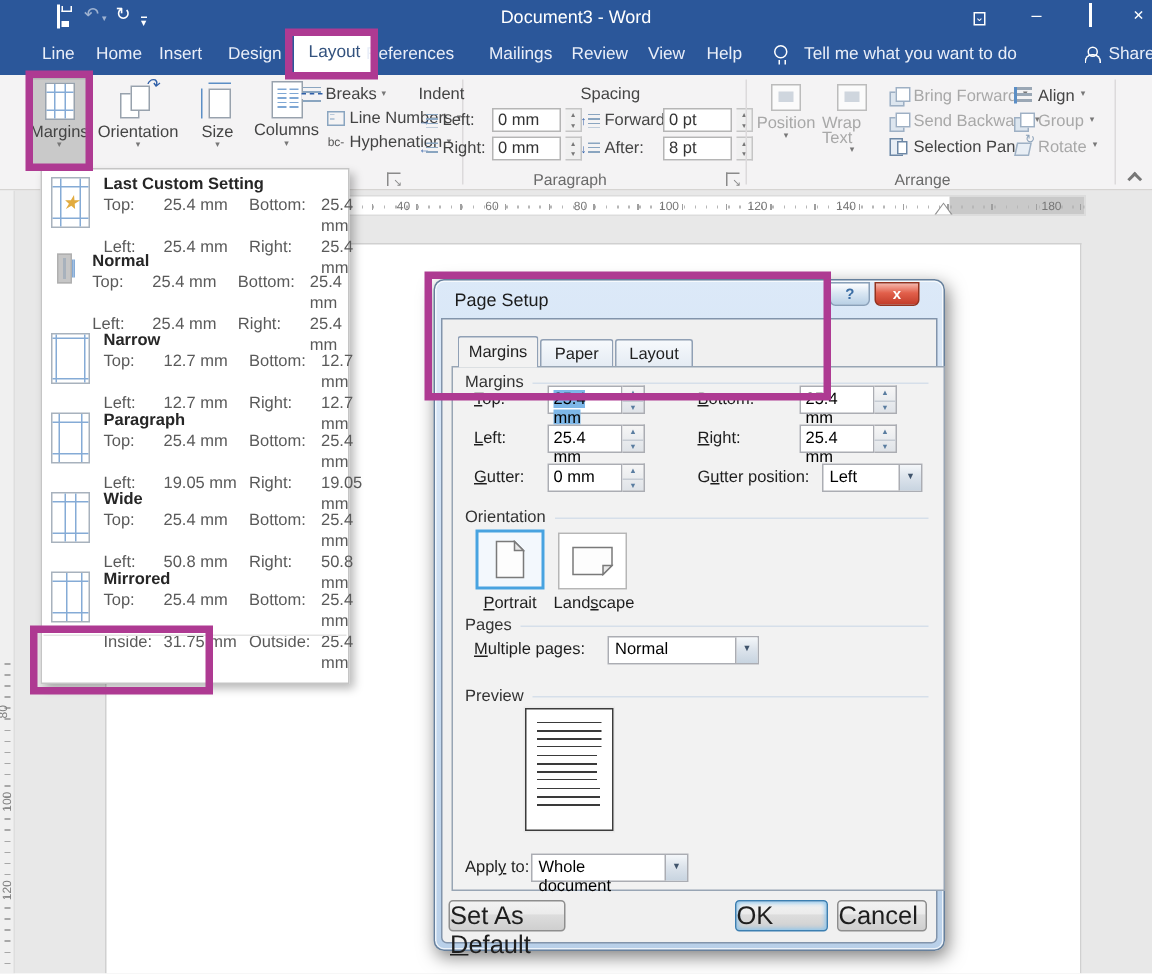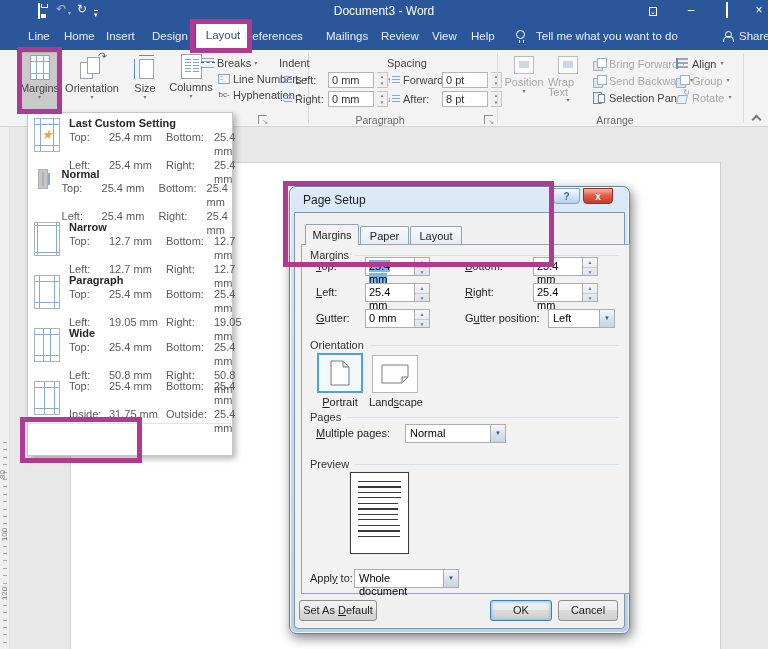--- a/index.html
+++ b/index.html
@@ -121,21 +121,21 @@
   .spin span{flex:1;line-height:9px}
   .spin span:first-child{border-bottom:1px solid #c6ccd4}
   .combo{position:absolute;height:19px;background:#fff;border:1px solid #abadb3;font-size:11px;display:flex}
   .combo .cv{flex:1;padding:2px 4px;line-height:13px;color:#000}
   .combo .cb{width:15px;background:linear-gradient(#f4f7fa,#dde4ec 45%,#c8d4e0);border-left:1px solid #abadb3;font-size:6px;color:#40546c;text-align:center;line-height:17px}
   .obox{position:absolute;background:#fff;border:1px solid #b6b6b6;display:flex;align-items:center;justify-content:center}
   .obox.sel{border:2px solid #48a3e0;background:#f3f8fd}
   .olbl{position:absolute;font-size:11px;text-align:center;color:#1e1e1e}
   .pthumb{position:absolute;background:#fff;border:1px solid #3c3c3c;box-shadow:0 0 0 1px #eaeaea;padding:8px 7px;display:flex;flex-direction:column;gap:5px}
   .plines{background:repeating-linear-gradient(180deg,#3a3a3a 0 1.3px,transparent 1.3px 5.5px)}
-  .w7btn{position:absolute;height:21px;font-size:11px;color:#1e1e1e;text-align:center;line-height:19px;background:linear-gradient(#f2f2f2,#ebebeb 45%,#dddddd 46%,#cfcfcf);border:1px solid #8e8e8e;border-radius:3px}
+  .w7btn{position:absolute;height:21px;font-size:17px;color:#1e1e1e;text-align:left;line-height:19px;background:linear-gradient(#f2f2f2,#ebebeb 45%,#dddddd 46%,#cfcfcf);border:1px solid #8e8e8e;border-radius:3px}
   .w7btn.def{border-color:#3c7fb1;box-shadow:inset 0 0 3px 1px #8cc6ee}
   
   .hl{position:absolute;border:5px solid #ae3a92;z-index:60;pointer-events:none}
 </style>
 </head>
 <body>
 
 <div class="stage">
 
   <div class="titlebar">
@@ -317,20 +317,35 @@
         <span class="caret">▾</span>
     </div>
     <span class="grouplbl" style="left:575px;width:80px">Arrange</span>
     <div class="vsep" style="left:743px"></div>
     <span class="chev" style="left:753px;top:66px"></span>
   </div>
 
   <div class="canvas">
     <div class="paper"></div>
 
+    <div class="hruler">
+      <div class="hgray" style="left:0;width:78px"></div>
+      <div class="hgray" style="left:562px;right:0"></div>
+      <div class="ht1"></div>
+      <div class="ht2"></div>
+      <span class="hnum" style="left:198px">40</span>
+      <span class="hnum" style="left:257px">60</span>
+      <span class="hnum" style="left:316px">80</span>
+      <span class="hnum" style="left:375px">100</span>
+      <span class="hnum" style="left:434px">120</span>
+      <span class="hnum" style="left:493px">140</span>
+      <span class="hnum" style="left:630px">180</span>
+      <i class="tri" style="left:552px"></i>
+      <i class="tri w" style="left:553px"></i>
+    </div>
 
     <div class="vruler">
       <div class="vt"></div>
       <span class="vnum" style="top:343px">80</span>
       <span class="vnum" style="top:403px">100</span>
       <span class="vnum" style="top:462px">120</span>
     </div>
   </div>
 
   <div class="mdrop">
@@ -438,20 +453,21 @@
         </span>
     </div>
     <div class="mitem" style="top:266px">
       <span class="micol">
           <span class="mi">
             <i class="mh" style="top:5px;bottom:5px"></i>
             <i class="mv" style="left:9px;right:4px"></i>
           </span>
         </span>
       <span>
+          <div class="mname">Mirrored</div>
         <div class="mlines">
           <span>Top:</span>
             <span>25.4 mm</span>
             <span>Bottom:</span>
             <span>25.4 mm</span>
           <span>Inside:</span>
             <span>31.75 mm</span>
             <span>Outside:</span>
             <span>25.4 mm</span>
         </div>

